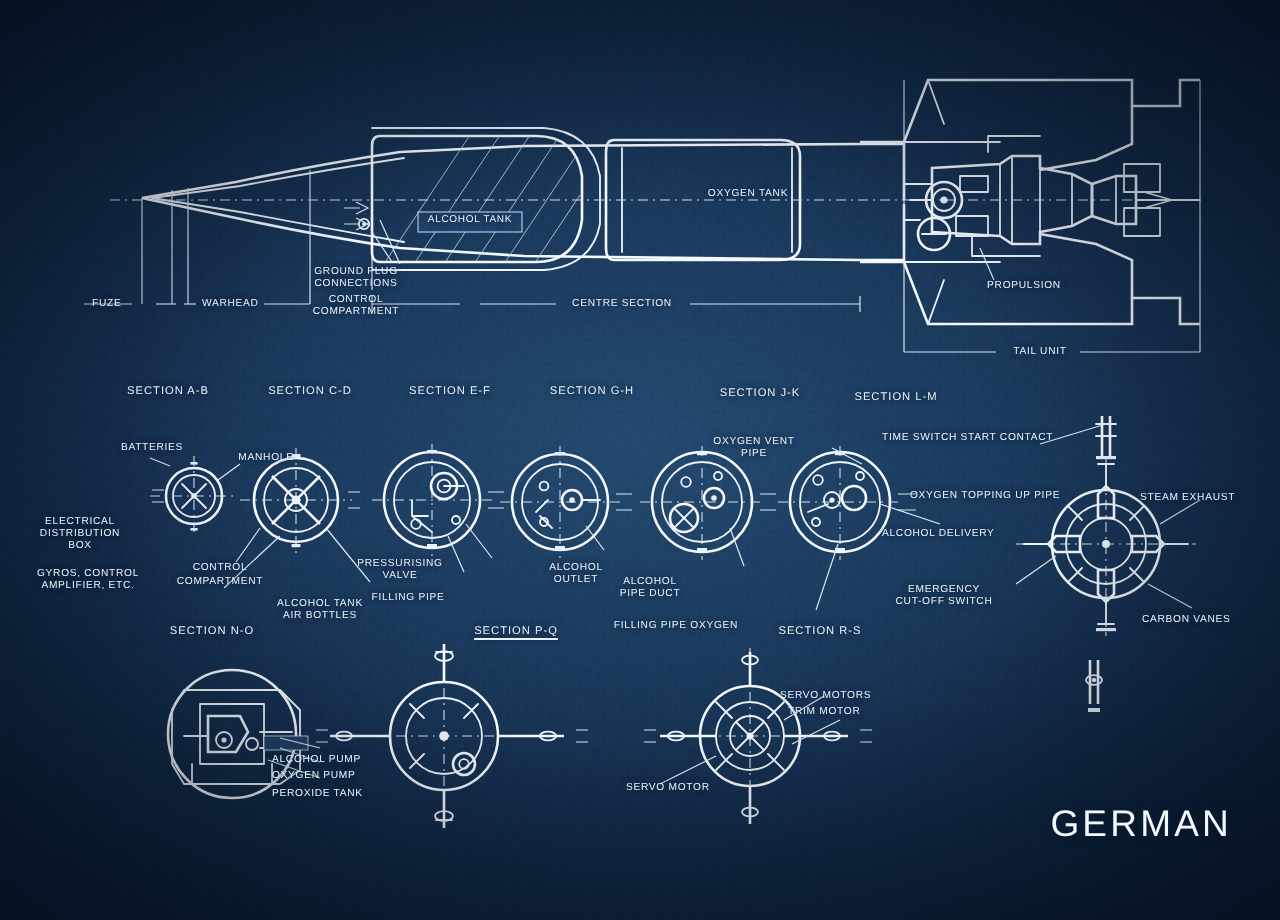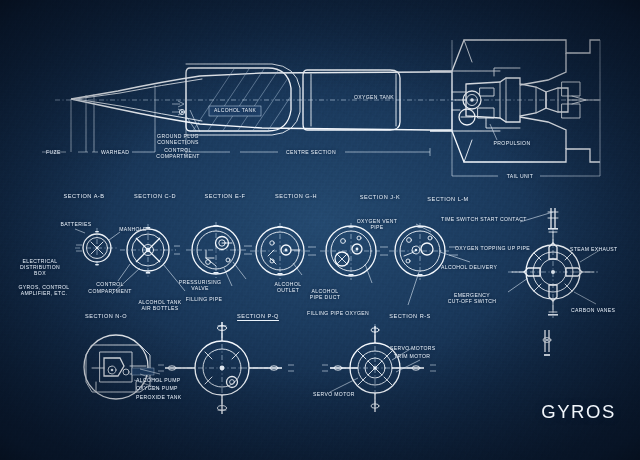--- a/index.html
+++ b/index.html
@@ -434,15 +434,15 @@
   <div class="lbl sec c" style="left:410px;top:313px">SECTION R-S</div>
 
   <div class="lbl" style="left:136px;top:377px">ALCOHOL PUMP</div>
   <div class="lbl" style="left:136px;top:385px">OXYGEN PUMP</div>
   <div class="lbl" style="left:136px;top:394px">PEROXIDE TANK</div>
   <div class="lbl" style="left:390px;top:345px">SERVO MOTORS</div>
   <div class="lbl" style="left:394px;top:353px">TRIM MOTOR</div>
   <div class="lbl" style="left:313px;top:391px">SERVO MOTOR</div>
 
   <div class="title">
-    <span>GYROS</span>
+    <span>GERMAN</span>
   </div>
 </div>
 
 </body></html>

